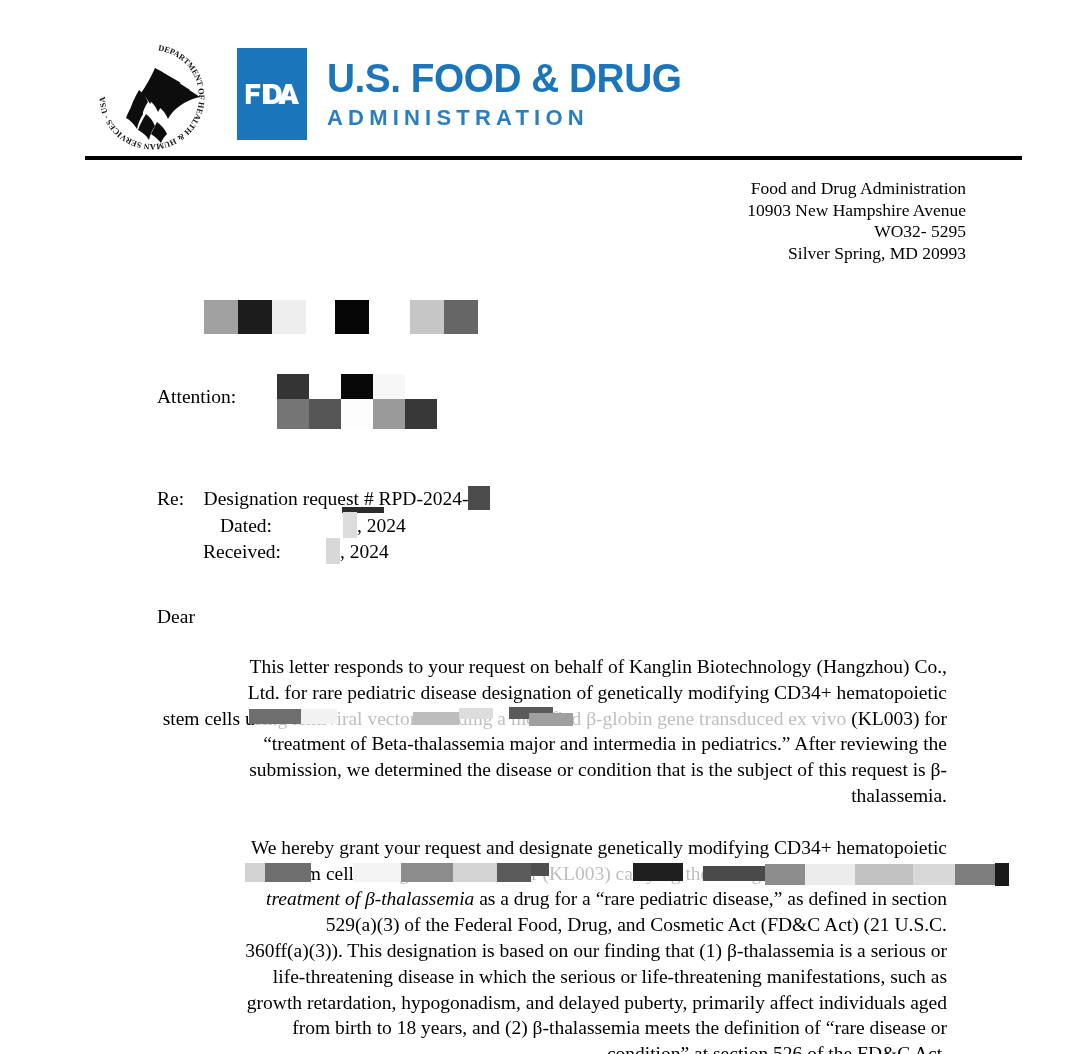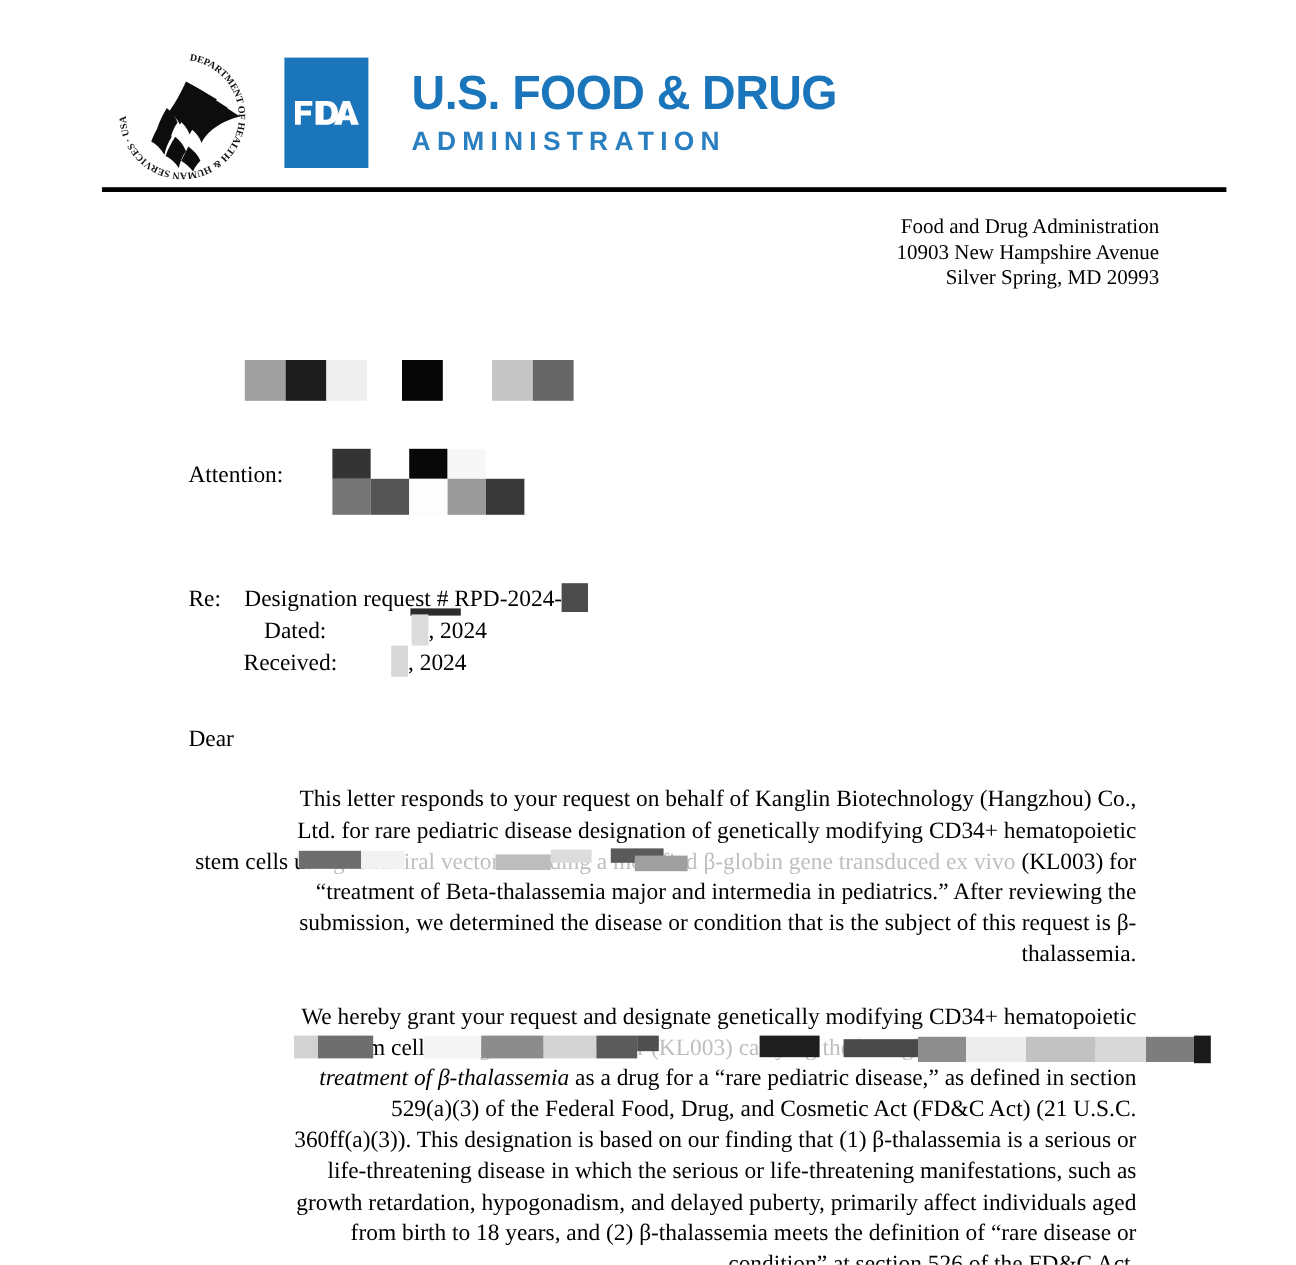--- a/index.html
+++ b/index.html
@@ -42,21 +42,21 @@
     width: 70px;
     height: 92px;
     background: #1b75bb;
     display: flex;
     align-items: center;
     justify-content: center;
     flex: none;
   }
   .fda-box svg { display: block; }
   .fda-words {
-    margin-left: 36px;
+    margin-left: 20px;
     display: flex;
     flex-direction: column;
     justify-content: center;
   }
   .fda-line1 {
     font-family: "Liberation Sans", "DejaVu Sans", sans-serif;
     font-weight: bold;
     font-size: 40px;
     line-height: 44px;
     color: #1b75bb;
@@ -260,20 +260,21 @@
       <div class="fda-line2">ADMINISTRATION</div>
     </div>
   </div>
 </div>
 
 <div class="header-rule"></div>
 
 <div class="address-block">
   <div>Food and Drug Administration</div>
   <div>10903 New Hampshire Avenue</div>
+  <div>WO32- 5295</div>
   <div>Silver Spring, MD  20993</div>
 </div>
 
 <div class="letter">
 
   <div class="recipient-block" id="recipient-block">
       <span class="rgroup" style="left: 47px;">
         <span class="rb" style="width: 34px; height: 34px; background: rgb(160, 160, 160);"></span>
         <span class="rb" style="width: 34px; height: 34px; background: rgb(28, 28, 28);"></span>
         <span class="rb" style="width: 34px; height: 34px; background: rgb(238, 238, 238);"></span>

